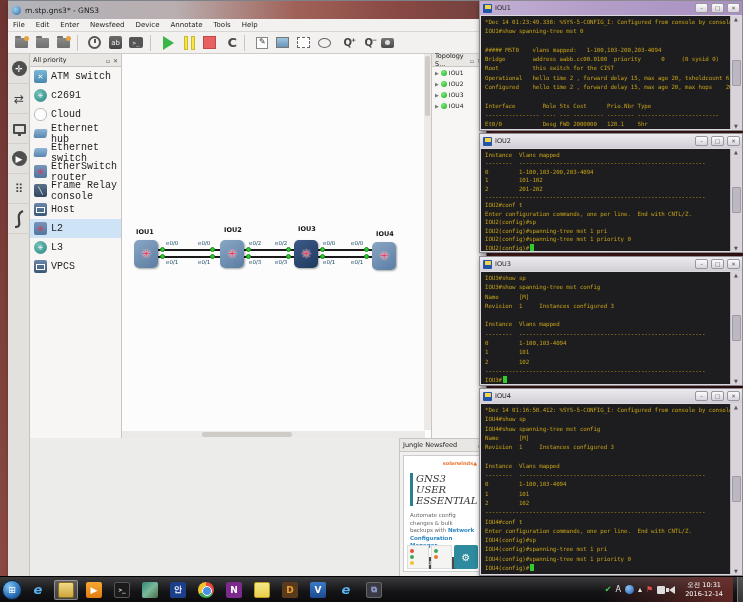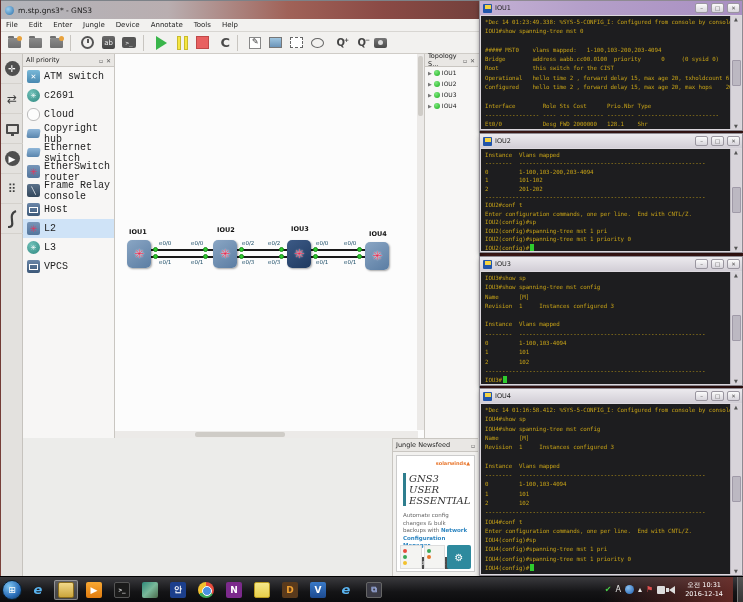--- a/index.html
+++ b/index.html
@@ -2,21 +2,21 @@
 <html><head>
 <meta charset="utf-8">
 <style>
   * { margin:0; padding:0; box-sizing:border-box; }
   html,body { width:743px; height:602px; overflow:hidden; }
   body { font-family:"DejaVu Sans", sans-serif; }
   .screen { position:absolute; top:0; left:0; width:743px; height:602px;
     background:linear-gradient(120deg,#6e3431 0%,#8a4a42 30%,#54201f 60%,#3a1412 100%); }
 
   
-  .gns3 { position:absolute; left:1px; top:0; width:479px; height:577px;
+  .gns3 { position:absolute; left:8px; top:0; width:479px; height:577px;
     background:#ececea; border:1px solid #7c8288; border-left:none; box-shadow:2px 2px 6px rgba(0,0,0,.5); }
   .g-titlebar { position:absolute; left:0; top:0; width:100%; height:18px;
     background:linear-gradient(90deg,#b2b4ba 0%,#b9aeb0 35%,#a06258 60%,#8a4a45 80%,#73403c 100%);
     display:flex; align-items:center; padding-left:4px; gap:4px; }
   .g-title { font-size:7.5px; color:#1c1c1c; }
   .g-appicon { width:9px; height:9px; border-radius:50%;
     background:radial-gradient(circle at 35% 35%, #9fd0f0, #2a6ea8); }
   .g-menubar { position:absolute; left:0; top:18px; width:100%; height:13px; background:#f2f1ef;
     border-bottom:1px solid #d8d6d2; display:flex; align-items:center; gap:11px; padding-left:5px; }
   .g-menu-item { font-size:7px; color:#222; }
@@ -184,21 +184,21 @@
 
   <div class="gns3">
     <div class="g-titlebar">
       <span class="g-appicon"></span>
       <span class="g-title">m.stp.gns3* - GNS3</span>
     </div>
     <div class="g-menubar">
       <span class="g-menu-item">File</span>
       <span class="g-menu-item">Edit</span>
       <span class="g-menu-item">Enter</span>
-      <span class="g-menu-item">Jungle</span>
+      <span class="g-menu-item">Newsfeed</span>
       <span class="g-menu-item">Device</span>
       <span class="g-menu-item">Annotate</span>
       <span class="g-menu-item">Tools</span>
       <span class="g-menu-item">Help</span>
     </div>
     <div class="g-toolbar">
       <span class="tool">
           <span class="folder dot"></span>
         </span>
       <span class="tool">
@@ -294,21 +294,21 @@
       <div class="dev-row">
         <span class="di di-router">✳</span>
         <span class="dev-label">c2691</span>
       </div>
       <div class="dev-row">
         <span class="di di-cloud"></span>
         <span class="dev-label">Cloud</span>
       </div>
       <div class="dev-row">
         <span class="di di-hub"></span>
-        <span class="dev-label">Copyright hub</span>
+        <span class="dev-label">Ethernet hub</span>
       </div>
       <div class="dev-row">
         <span class="di di-hub"></span>
         <span class="dev-label">Ethernet switch</span>
       </div>
       <div class="dev-row">
         <span class="di di-star">✳</span>
         <span class="dev-label">EtherSwitch router</span>
       </div>
       <div class="dev-row">

